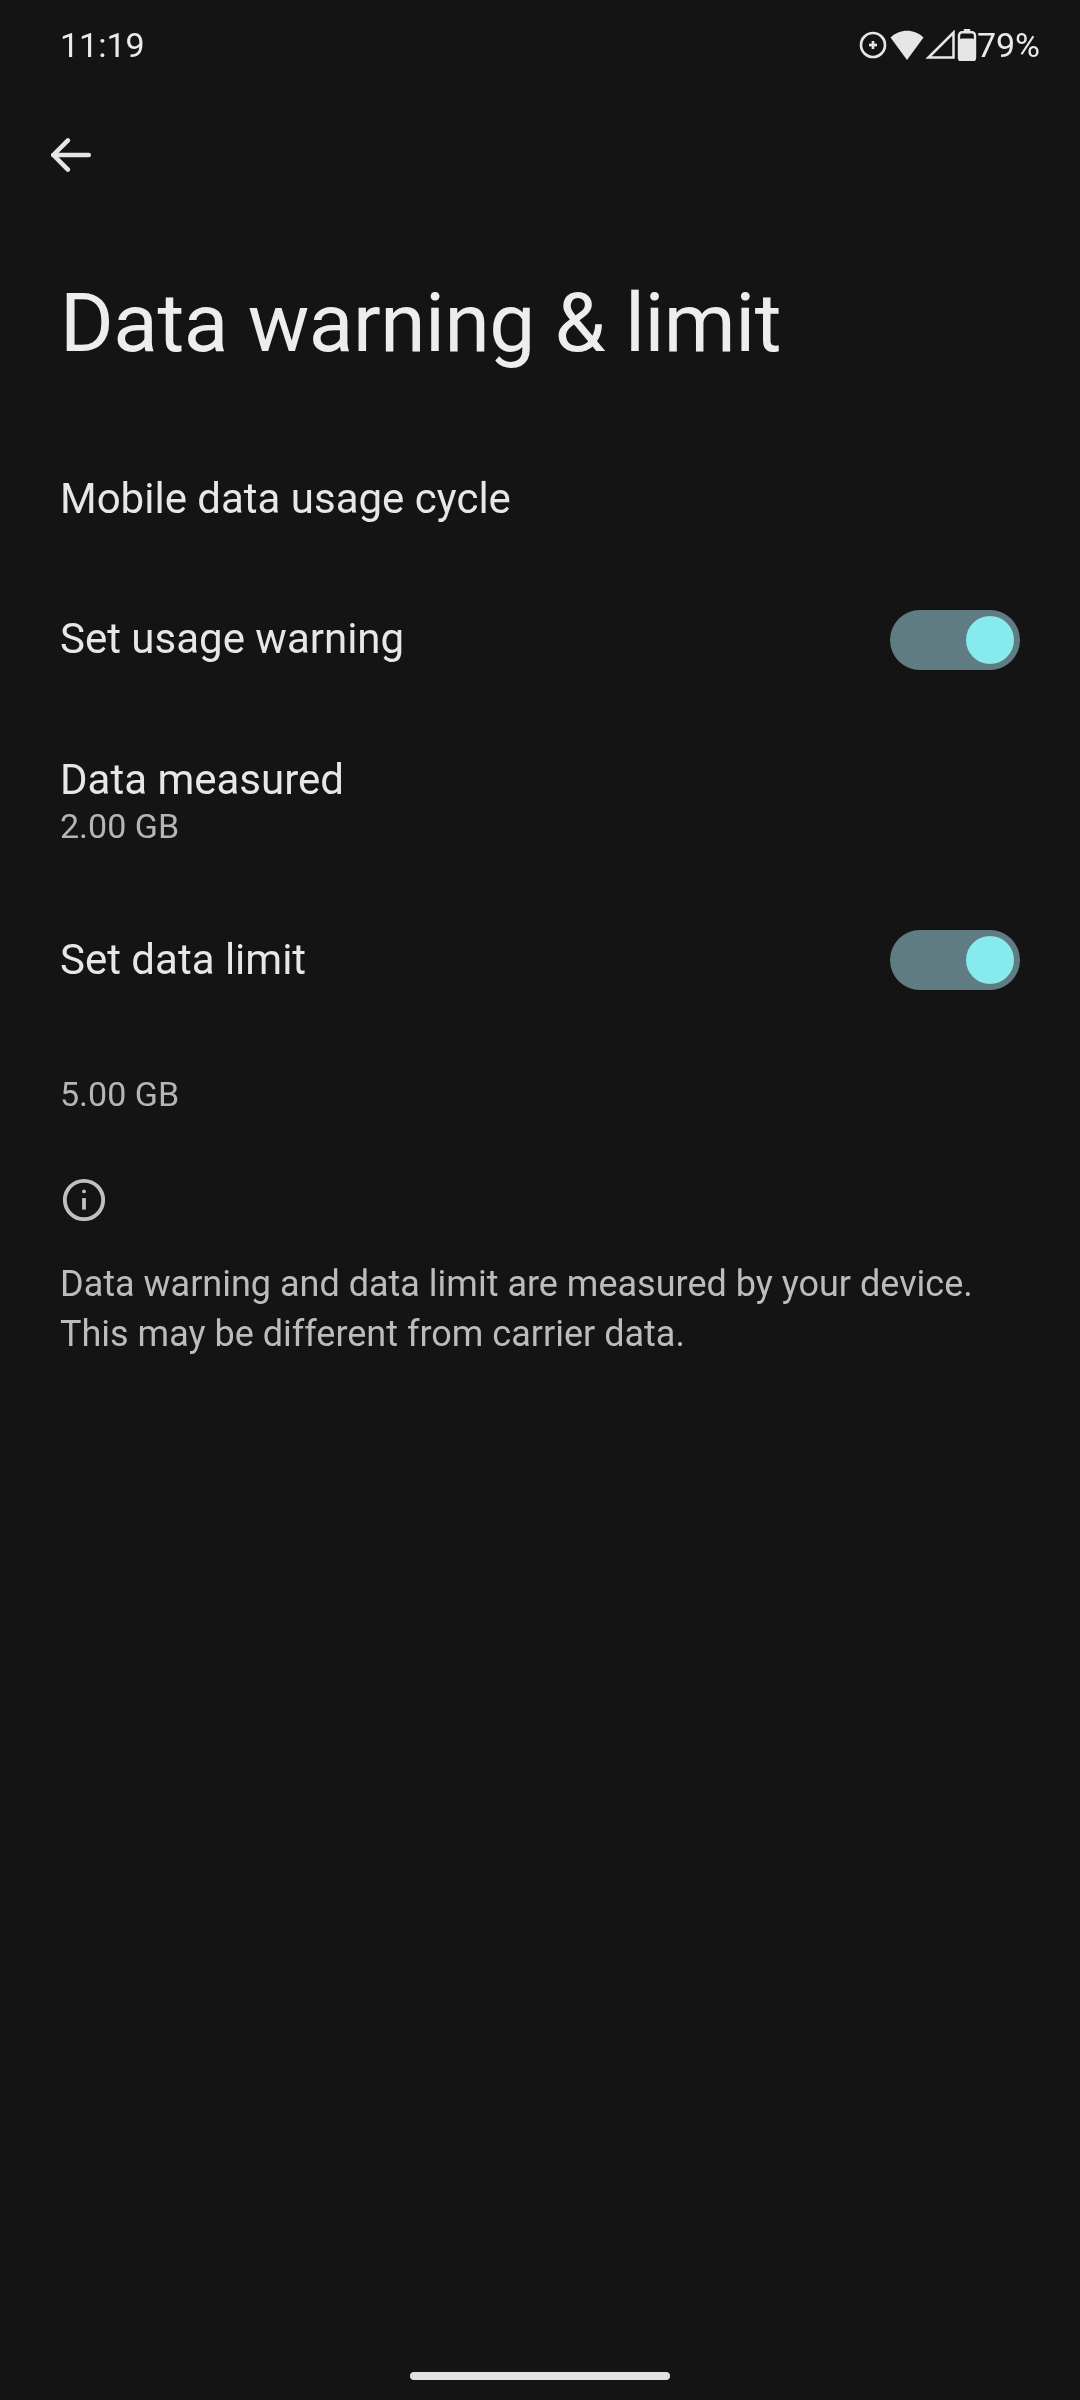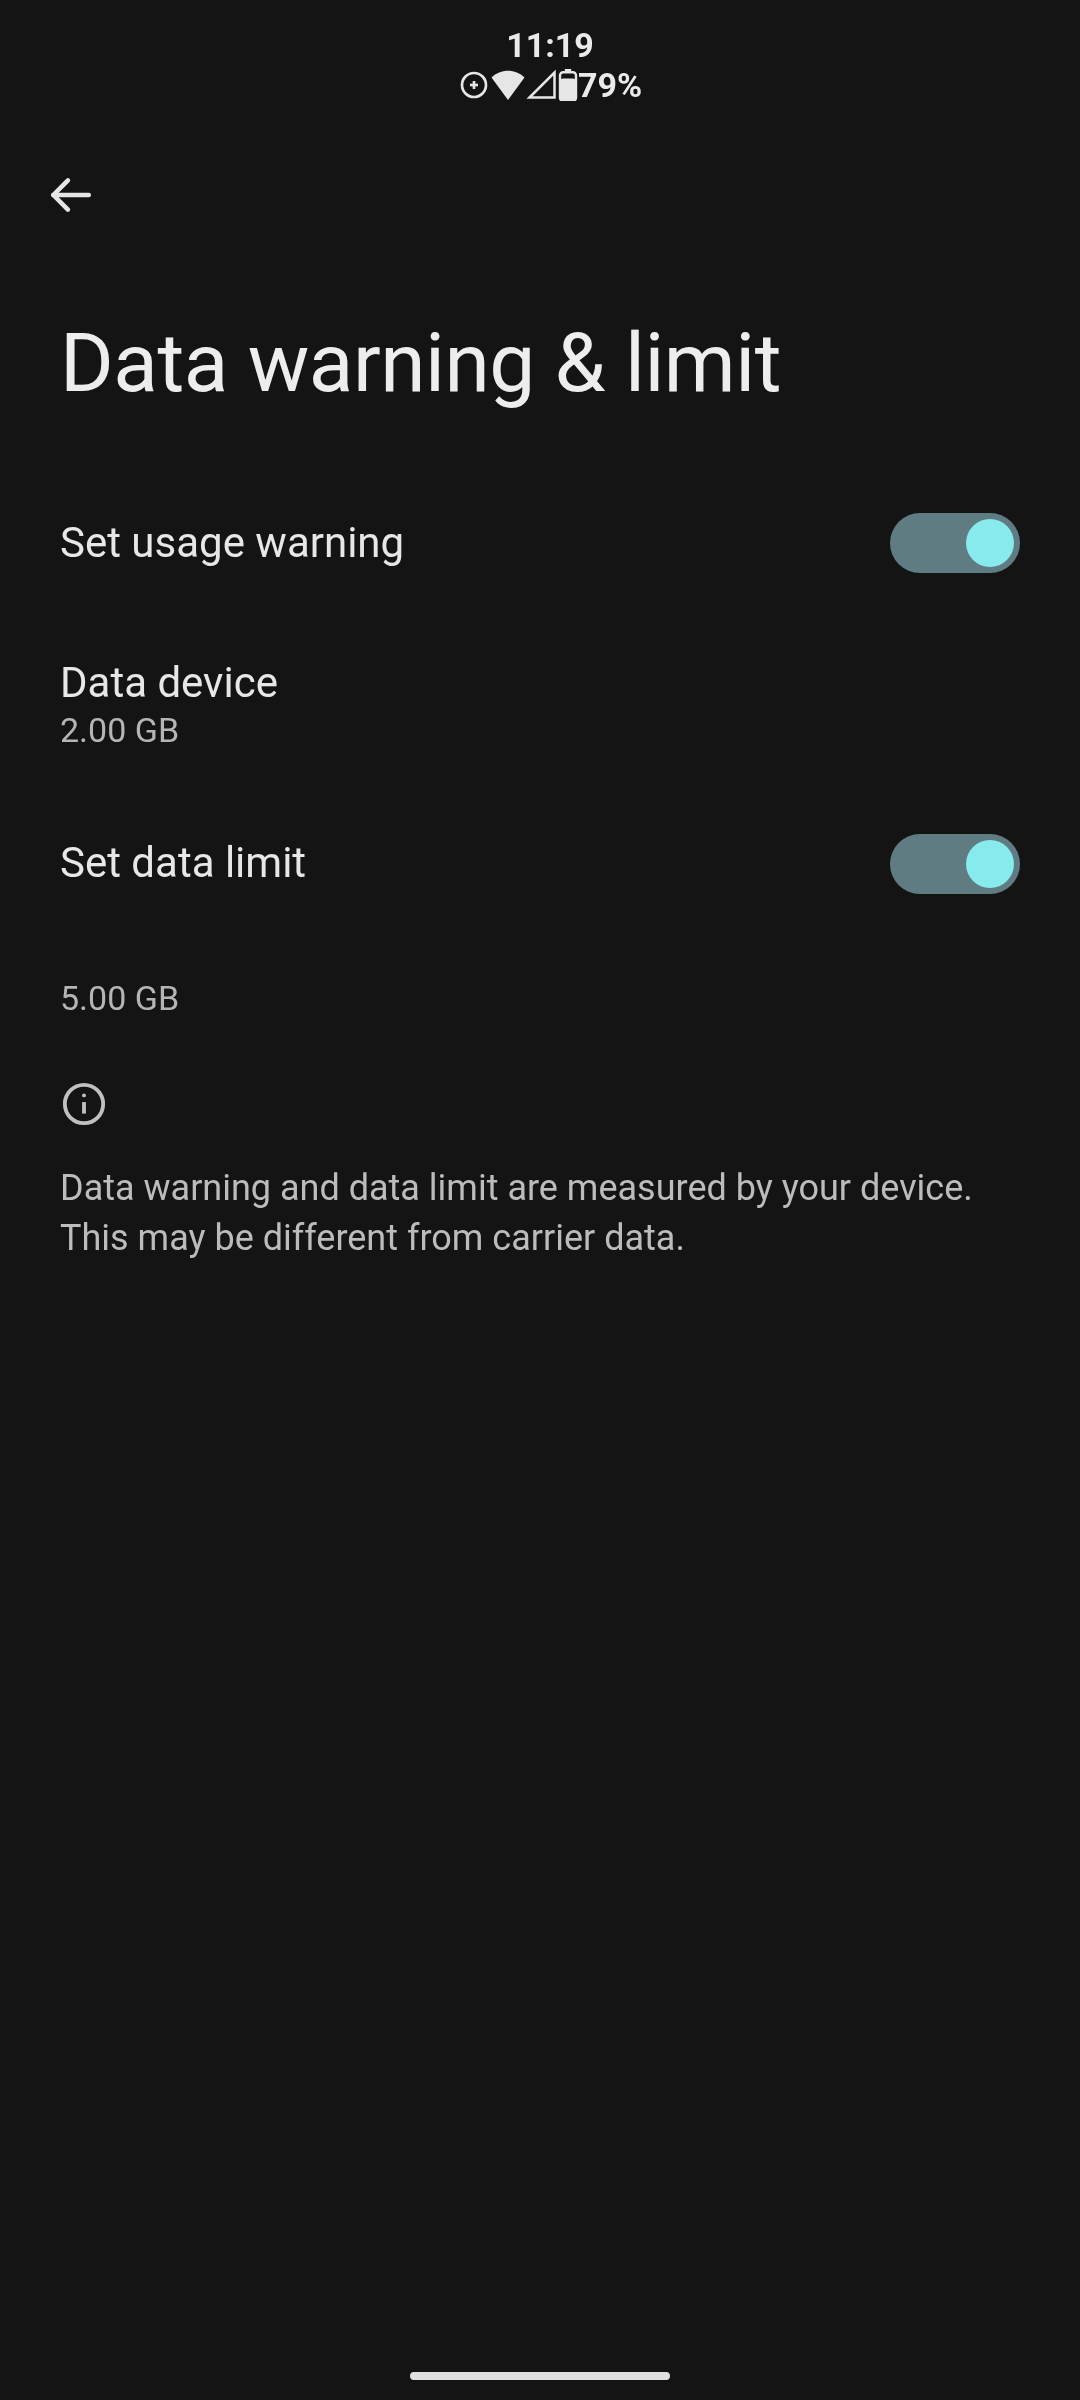--- a/index.html
+++ b/index.html
@@ -8,23 +8,22 @@
     background: #141414;
     color: #e6e6e6;
     font-family: Roboto, "Helvetica Neue", Arial, sans-serif;
   }
   .status-bar {
     display: flex;
     justify-content: space-between;
     align-items: center;
     padding: 25px 40px 0 60px;
     font-size: 34px;
-    font-weight: 700;
+    font-weight: 400;
     color: #eaeaea;
-    flex-direction: column;
   }
   .status-right {
     display: flex;
     align-items: center;
   }
   .status-right svg { display: block; }
   .app-bar {
     padding: 60px 40px 0 40px;
     height: 140px;
   }
@@ -150,33 +149,38 @@
       <line x1="21" y1="12" x2="4" y2="12"></line>
       <polyline points="11 5 4 12 11 19"></polyline>
     </svg>
   </button>
 </div>
 
 <h1 class="page-title">Data warning &amp; limit</h1>
 
 <div class="list">
 
+  <div class="row">
+    <div class="row-text">
+      <div class="row-title">Mobile data usage cycle</div>
+    </div>
+  </div>
 
   <div class="row">
     <div class="row-text">
       <div class="row-title">Set usage warning</div>
     </div>
     <button class="switch">
         <span class="thumb"></span>
       </button>
   </div>
 
   <div class="row">
     <div class="row-text">
-      <div class="row-title">Data device</div>
+      <div class="row-title">Data measured</div>
       <div class="row-sub">2.00 GB</div>
     </div>
   </div>
 
   <div class="row">
     <div class="row-text">
       <div class="row-title">Set data limit</div>
     </div>
     <button class="switch">
         <span class="thumb"></span>

